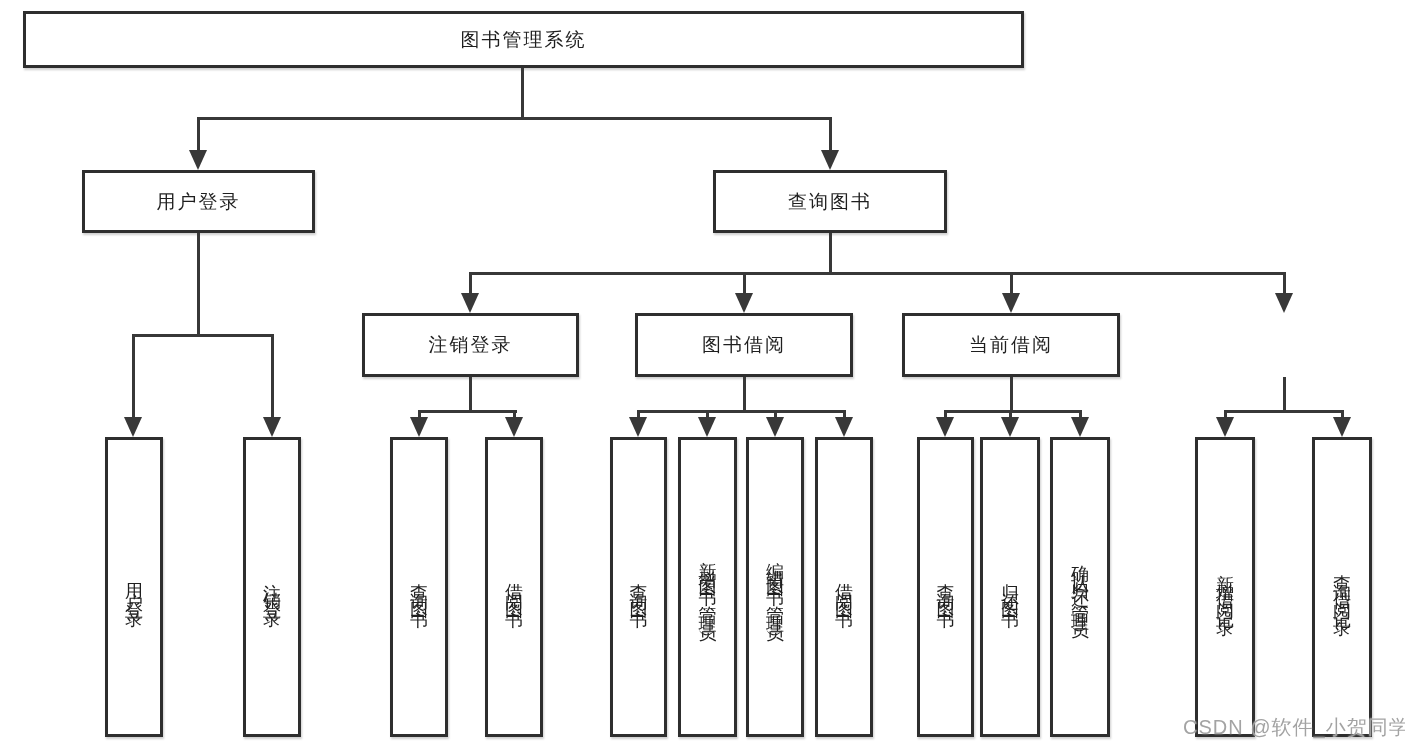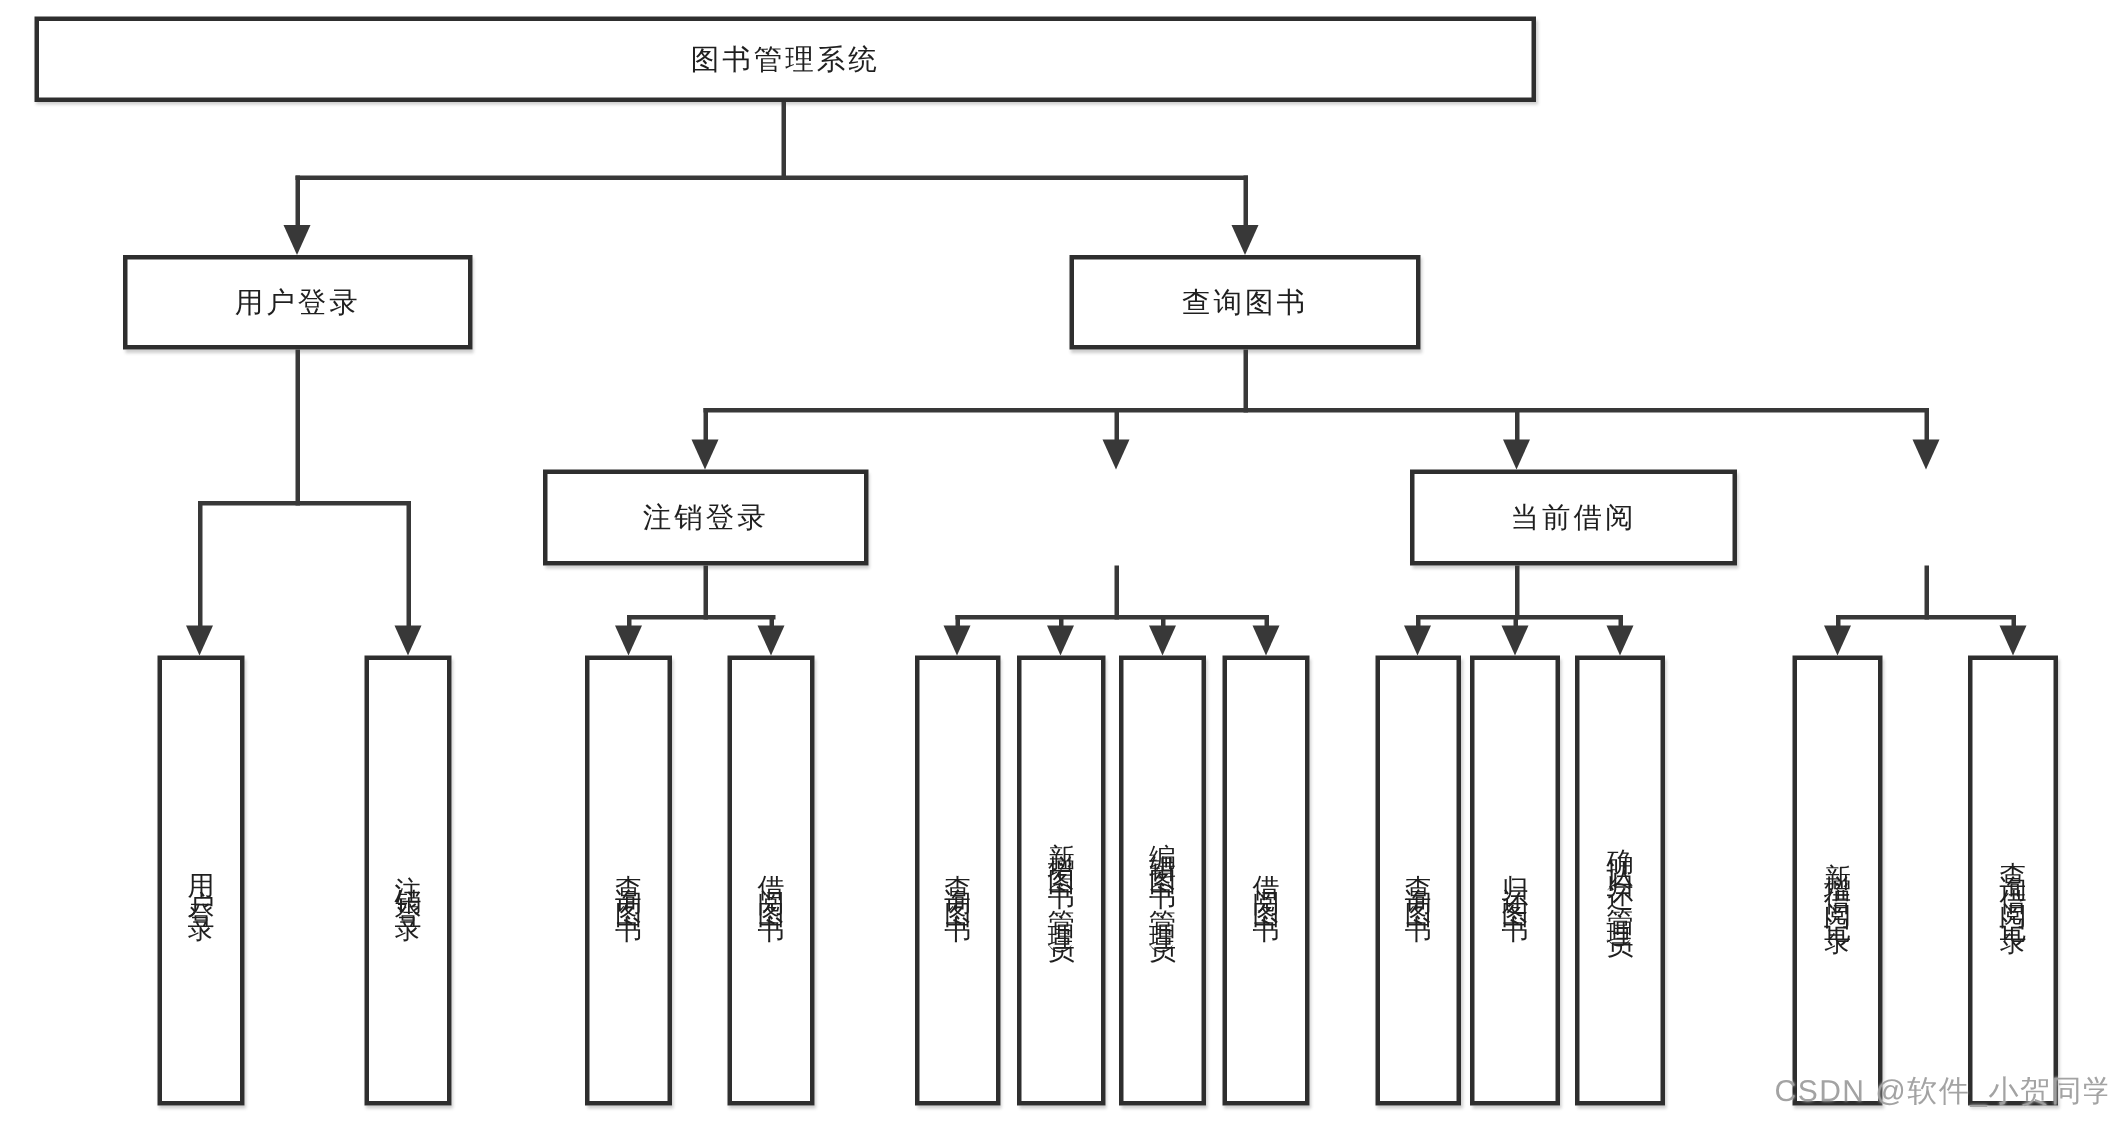--- a/index.html
+++ b/index.html
@@ -48,22 +48,25 @@
   </div>
 
   <div class="hbox" style="left:713px;top:170px;width:234px;height:63px;">
     <span>查询图书</span>
   </div>
 
   <div class="hbox" style="left:362px;top:313px;width:217px;height:64px;">
     <span>注销登录</span>
   </div>
 
+  <div class="hbox" style="left:635px;top:313px;width:218px;height:64px;">
+    <span>图书借阅</span>
+  </div>
 
-  <div class="hbox" style="left:902px;top:313px;width:218px;height:64px;margin-left:38px;">
+  <div class="hbox" style="left:902px;top:313px;width:218px;height:64px;">
     <span>当前借阅</span>
   </div>
 
 
   <div class="vbox" style="left:105px;top:437px;width:58px;height:300px;">
     <span class="vtext">用户登录</span>
   </div>
 
   <div class="vbox" style="left:243px;top:437px;width:58px;height:300px;">
     <span class="vtext">注销登录</span>

